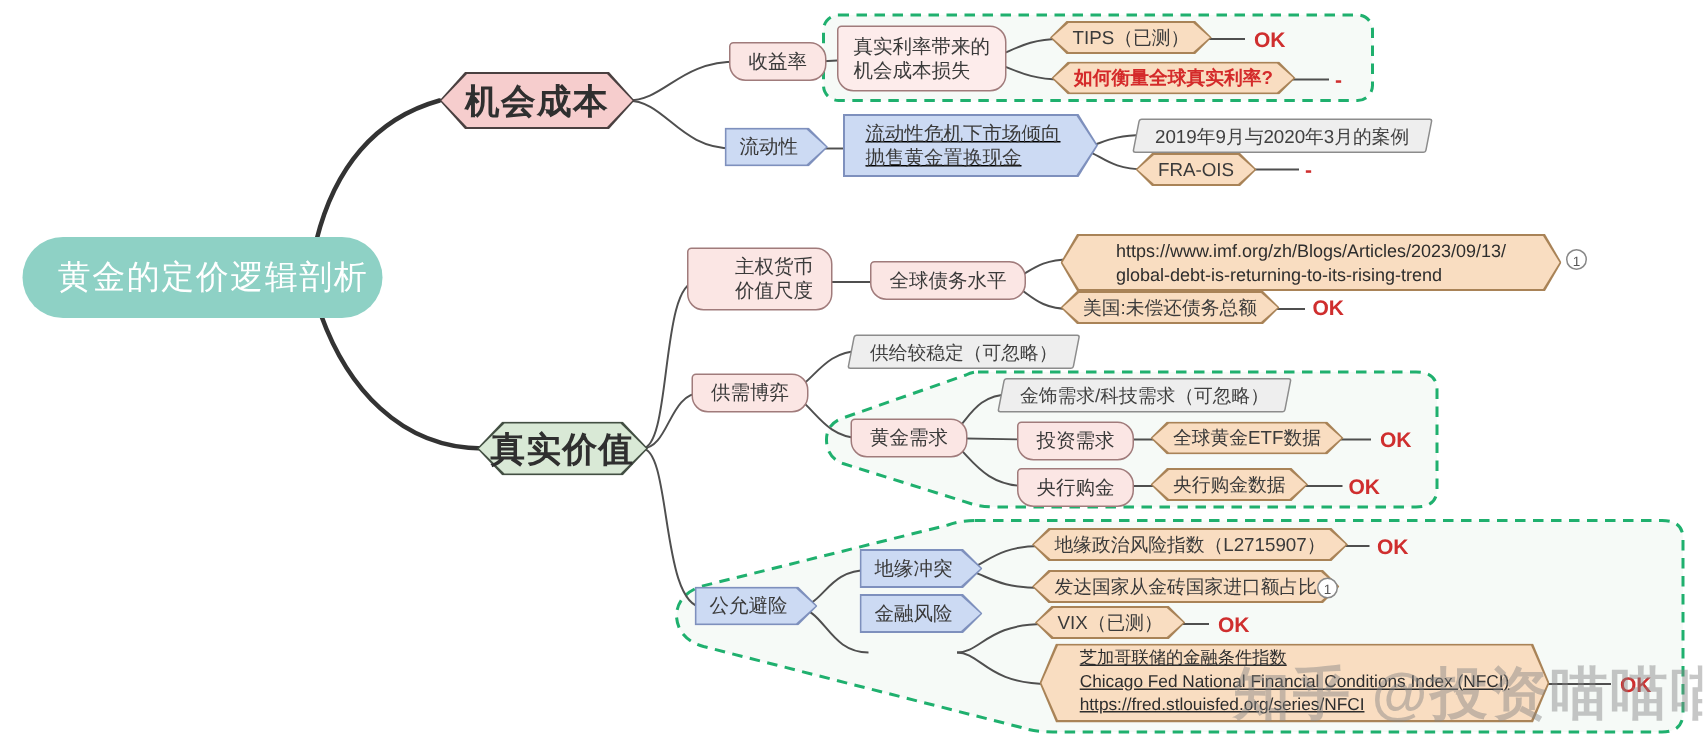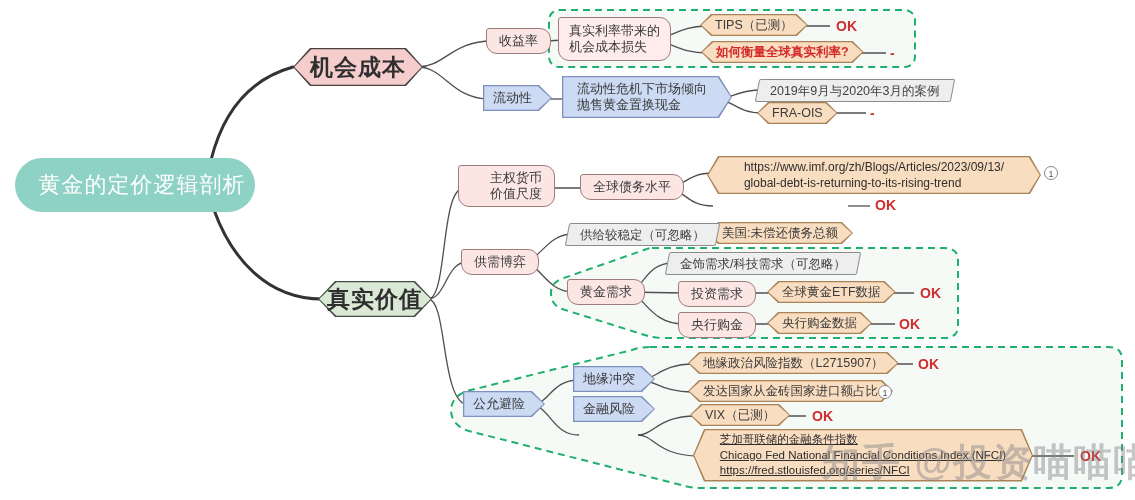--- a/index.html
+++ b/index.html
@@ -122,21 +122,21 @@
     </div>
   <div class="status" style="left:836px;top:19px;">OK</div>
   <div class="shape hexa hex-tan danger" style="left:701px;top:41px;">
     <span>如何衡量全球真实利率?</span>
     </div>
   <div class="status" style="left:890px;top:46px;">-</div>
 
   <div class="shape pent" style="left:483px;top:85px;">
     <span>流动性</span>
     </div>
-  <div class="shape pent" style="left:562px;top:76px;width:170px;">
+  <div class="shape pent" style="left:562px;top:76px;width:170px;text-decoration:underline;">
     <span style="text-align:left;">流动性危机下市场倾向
 抛售黄金置换现金</span>
     </div>
   <div class="shape para" style="left:757px;top:79px;">
     <span>2019年9月与2020年3月的案例</span>
     </div>
   <div class="shape hexa hex-tan" style="left:757px;top:102px;">
     <span>FRA-OIS</span>
     </div>
   <div class="status" style="left:870px;top:106px;">-</div>
@@ -150,21 +150,21 @@
 价值尺度</span>
     </div>
   <div class="shape pill" style="left:580px;top:174px;">
     <span>全球债务水平</span>
     </div>
   <div class="shape hexa hex-tan url-node" style="left:707px;top:156px;width:334px;">
     <span>https://www.imf.org/zh/Blogs/Articles/2023/09/13/
 global-debt-is-returning-to-its-rising-trend</span>
     </div>
   <div class="badge" style="left:1044px;top:166px;">1</div>
-  <div class="shape hexa hex-tan" style="left:707px;top:194px;margin-top:28px;">
+  <div class="shape hexa hex-tan" style="left:707px;top:194px;">
     <span>美国:未偿还债务总额</span>
     </div>
   <div class="status" style="left:875px;top:198px;">OK</div>
 
   <div class="shape pill" style="left:461px;top:249px;">
     <span>供需博弈</span>
     </div>
   <div class="shape para" style="left:567px;top:223px;">
     <span>供给较稳定（可忽略）</span>
     </div>

